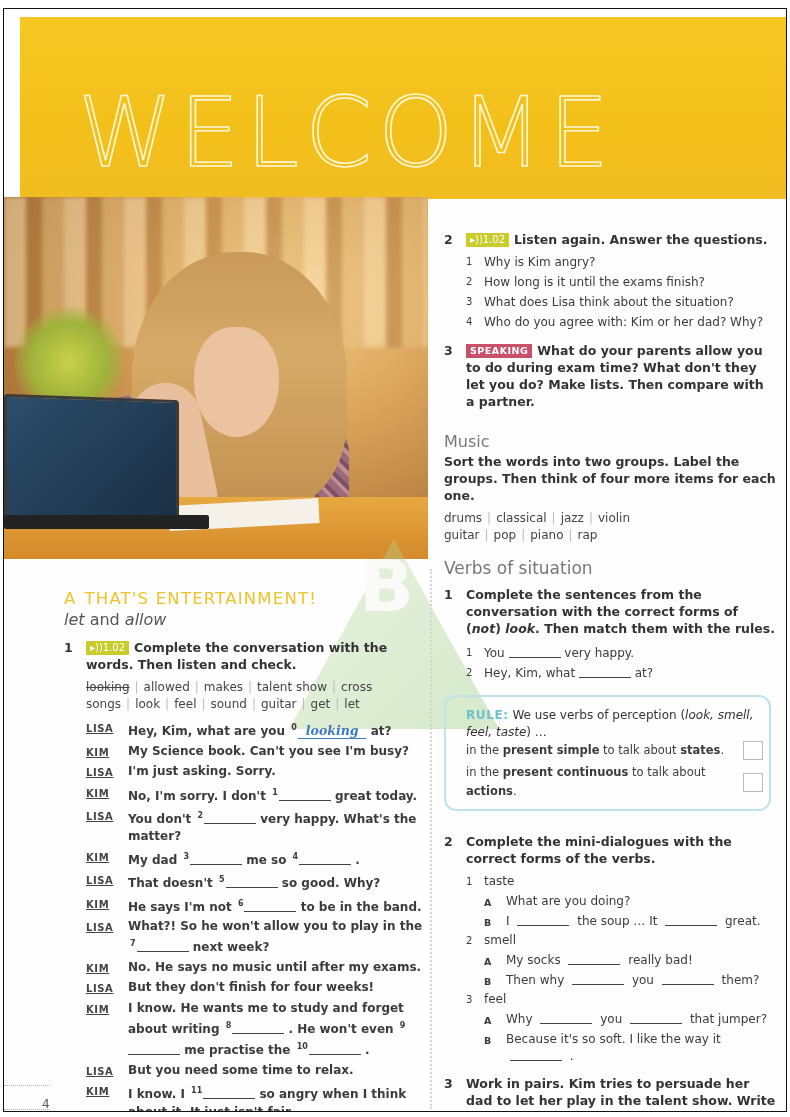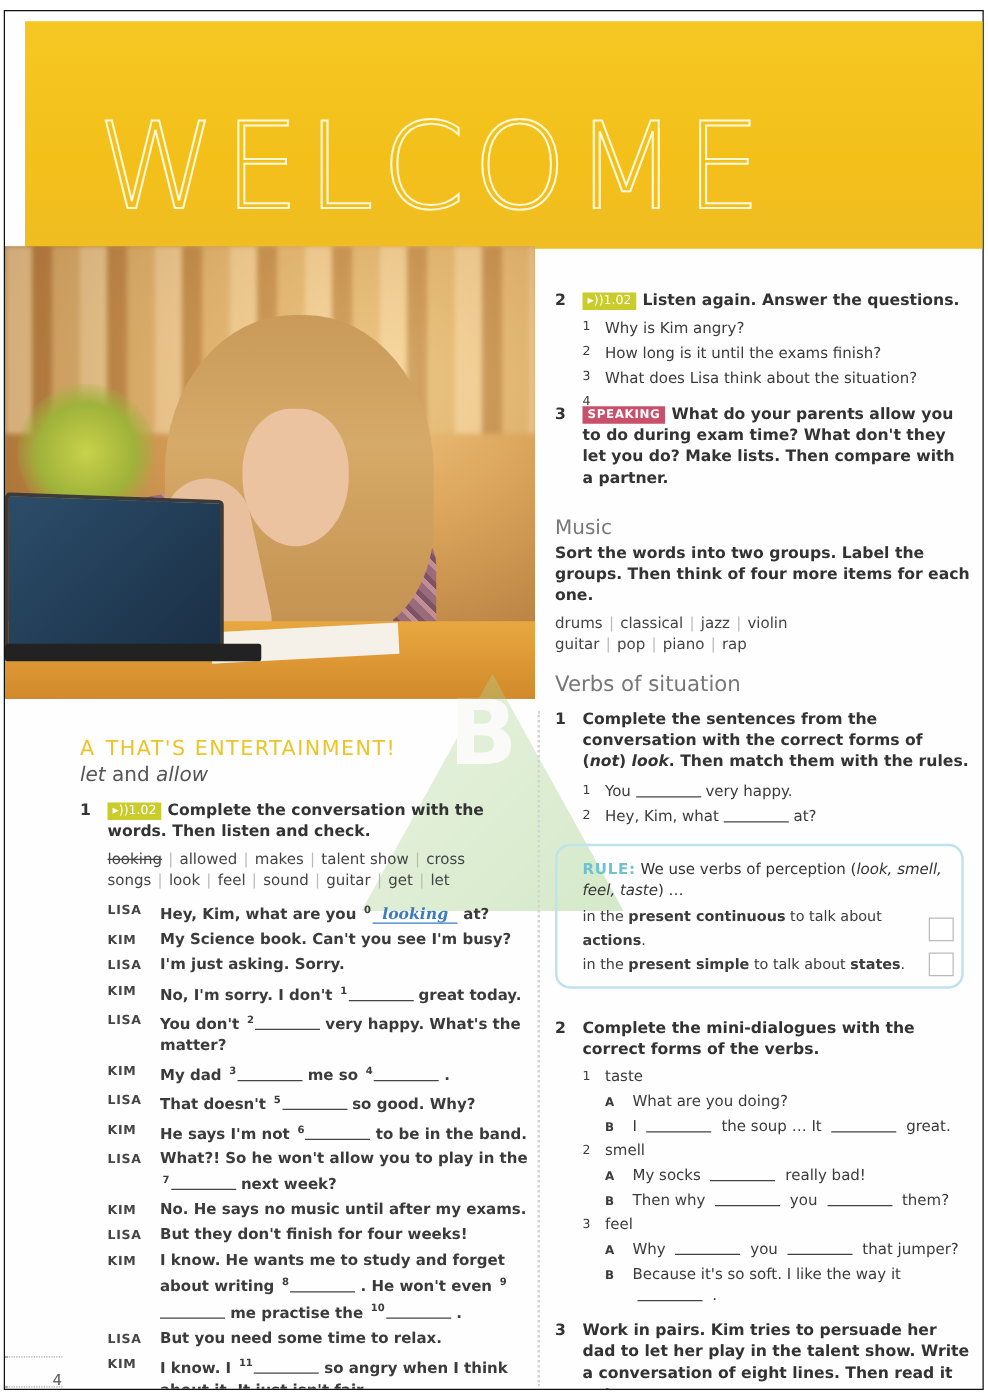--- a/index.html
+++ b/index.html
@@ -37,21 +37,21 @@
   .ex-num { position: absolute; left: 0; top: 0; font-weight: bold; }
   .audio-badge { display: inline-block; background: #c9cc2a; color: #fff; font-size: 10px; font-weight: normal; padding: 0 4px; height: 14px; line-height: 14px; vertical-align: 1px; margin-right: 5px; }
   .speak-badge { display: inline-block; background: #c8506a; color: #fff; font-size: 9.5px; font-weight: bold; padding: 0 4px; height: 14px; line-height: 14px; letter-spacing: 0.5px; vertical-align: 1px; margin-right: 5px; }
 
   .wordbox { margin-top: 6px; font-size: 12px; font-weight: normal; color: #444; line-height: 17px; }
   .wordbox .sep { color: #bbb; margin: 0 5px; }
   .wordbox .struck { text-decoration: line-through; }
 
   .dialog { margin-top: 6px; }
   .dline { display: flex; font-size: 12px; line-height: 17.2px; margin-bottom: 2.3px; color: #3b3b3b; }
-  .speaker { width: 42px; flex: none; font-size: 10px; font-weight: bold; letter-spacing: 0.6px; color: #444; padding-top: 1px; }
+  .speaker { width: 42px; flex: none; font-size: 10px; font-weight: bold; letter-spacing: 0.6px; color: #444; padding-top: 1px; text-decoration: underline; }
   .dtext { flex: 1; }
   .gap { display: inline-block; border-bottom: 1px solid #444; width: 52px; height: 12px; vertical-align: -1px; }
   .gapnum { font-size: 8px; vertical-align: 5px; margin: 0 1px 0 2px; }
   .ans { color: #3a7bc1; font-style: italic; font-family: "DejaVu Serif", serif; font-size: 12.5px; border-bottom: 1px solid #3a7bc1; padding: 0 8px; }
 
   .right-col { position: absolute; left: 440px; top: 222px; width: 332px; }
   .qlist { margin-top: 6px; padding-left: 22px; }
   .qitem { position: relative; font-size: 12px; color: #3b3b3b; line-height: 16px; margin-bottom: 4px; padding-left: 18px; }
   .qitem .n { position: absolute; left: 0; top: 0; font-size: 10px; }
 
@@ -183,21 +183,21 @@
 
   <div class="right-col">
     <div class="ex">
       <span class="ex-num">2</span>
       <span class="audio-badge"><span>▸))</span><span>1.02</span></span><span>Listen again. Answer the questions.</span>
     </div>
     <div class="qlist">
       <div class="qitem"><span class="n">1</span><span>Why is Kim angry?</span></div>
       <div class="qitem"><span class="n">2</span><span>How long is it until the exams finish?</span></div>
       <div class="qitem"><span class="n">3</span><span>What does Lisa think about the situation?</span></div>
-      <div class="qitem"><span class="n">4</span></div>
+      <div class="qitem"><span class="n">4</span><span>Who do you agree with: Kim or her dad? Why?</span></div>
     </div>
 
     <div class="ex" style="margin-top:12px;">
       <span class="ex-num">3</span>
       <span class="speak-badge">SPEAKING</span><span>What do your parents allow you to do during exam time? What don't they let you do? Make lists. Then compare with a partner.</span>
     </div>
 
     <div class="sec-title" style="margin-top:22px;">Music</div>
     <div class="plain-bold" style="margin-top:2px;">Sort the words into two groups. Label the groups. Then think of four more items for each one.</div>
     <div class="wordbox">
@@ -213,26 +213,26 @@
     </div>
     <div class="qlist" style="margin-top:8px;">
       <div class="qitem"><span class="n">1</span><span>You </span><span class="gap"></span><span> very happy.</span></div>
       <div class="qitem"><span class="n">2</span><span>Hey, Kim, what </span><span class="gap"></span><span> at?</span></div>
     </div>
 
     <div class="rulebox">
       <div class="rule-head">
         <b class="rlabel">RULE:</b><span> We use verbs of perception (</span><i>look, smell, feel, taste</i><span>) …</span>
       </div>
+      <div class="rule-line">
+        <span><span>in the </span><b>present simple</b><span> to talk about </span><b>states</b><span>.</span></span>
+        <span class="chk"></span>
+      </div>
       <div class="rule-line" style="margin-top:3px;">
         <span><span>in the </span><b>present continuous</b><span> to talk about </span><b>actions</b><span>.</span></span>
-        <span class="chk"></span>
-      </div>
-      <div class="rule-line">
-        <span><span>in the </span><b>present simple</b><span> to talk about </span><b>states</b><span>.</span></span>
         <span class="chk"></span>
       </div>
     </div>
 
     <div class="ex" style="margin-top:22px;">
       <span class="ex-num">2</span>
       <span>Complete the mini-dialogues with the correct forms of the verbs.</span>
     </div>
     <div class="sub-list">
       <div class="sub-head"><span class="n">1</span><span>taste</span></div>

